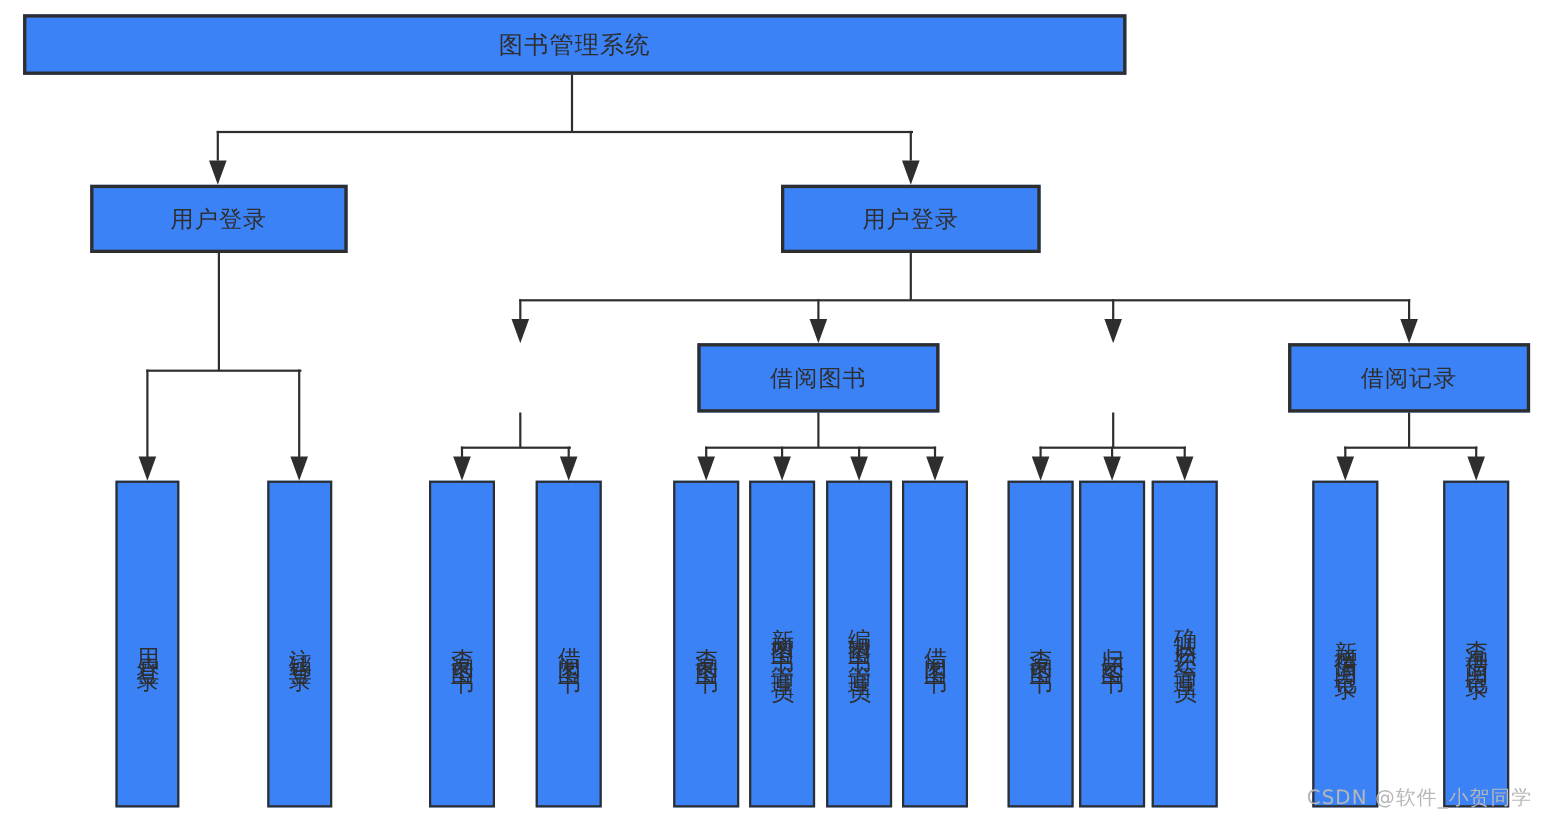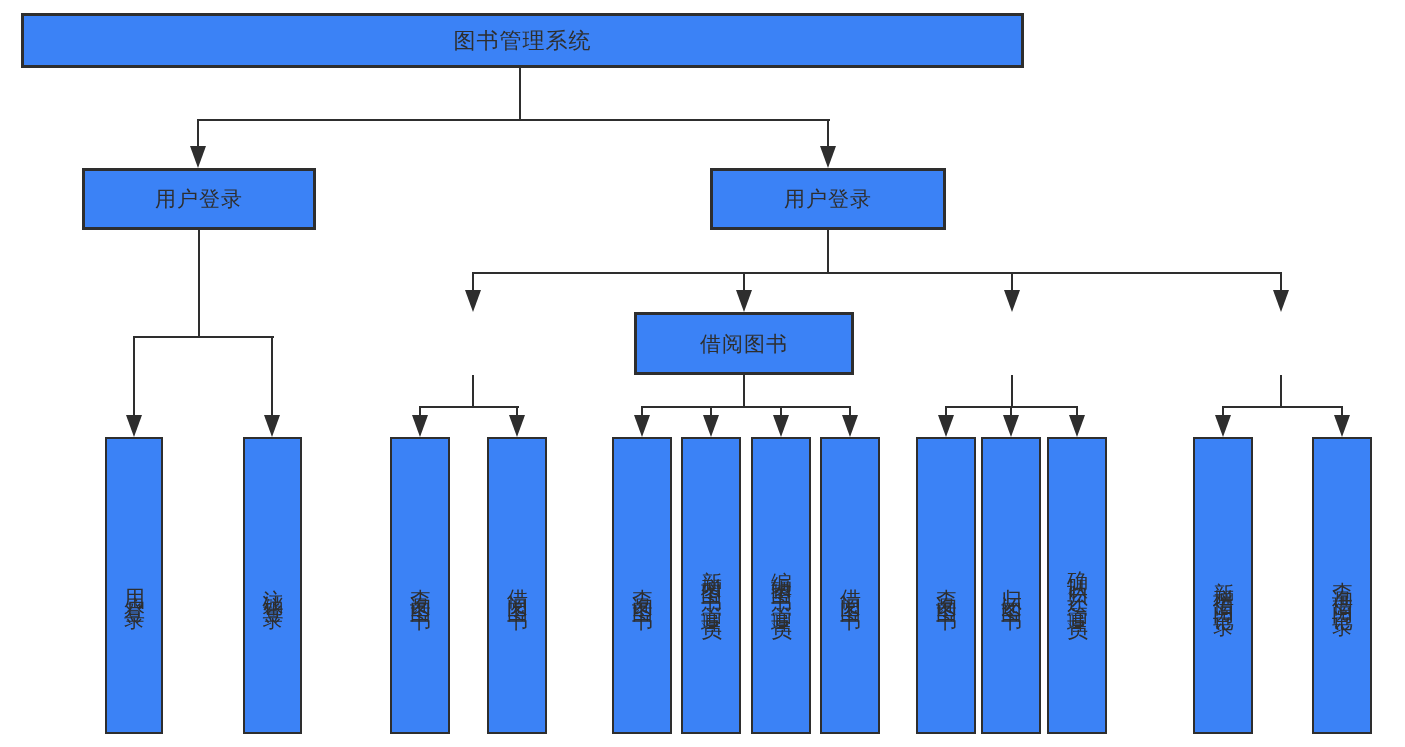--- a/index.html
+++ b/index.html
@@ -66,20 +66,23 @@
   <div class="arrow" style="left:465px;top:290px"></div>
   <div class="vline" style="left:743px;top:272px;height:19px"></div>
   <div class="arrow" style="left:736px;top:290px"></div>
   <div class="vline" style="left:1011px;top:272px;height:19px"></div>
   <div class="arrow" style="left:1004px;top:290px"></div>
   <div class="vline" style="left:1280px;top:272px;height:19px"></div>
   <div class="arrow" style="left:1273px;top:290px"></div>
 
   <div class="node lvl3" style="left:634px;top:312px;width:220px;height:63px">
     <span>借阅图书</span>
+  </div>
+  <div class="node lvl3" style="left:1171px;top:312px;width:220px;height:63px">
+    <span>借阅记录</span>
   </div>
 
   <div class="vline" style="left:472px;top:375px;height:32px"></div>
   <div class="hline" style="left:419px;top:406px;width:100px"></div>
   <div class="vline" style="left:419px;top:406px;height:10px"></div>
   <div class="arrow" style="left:412px;top:415px"></div>
   <div class="vline" style="left:516px;top:406px;height:10px"></div>
   <div class="arrow" style="left:509px;top:415px"></div>
 
   <div class="vline" style="left:743px;top:375px;height:32px"></div>
@@ -146,14 +149,15 @@
     <span class="vtext">确认归还（管理员）</span>
   </div>
 
   <div class="node leaf" style="left:1193px;top:437px;width:60px;height:297px">
     <span class="vtext">新增借阅记录</span>
   </div>
   <div class="node leaf" style="left:1312px;top:437px;width:60px;height:297px">
     <span class="vtext">查询借阅记录</span>
   </div>
 
+  <div class="watermark">CSDN @软件_小贺同学</div>
 
 </div>
 
 </body></html>

